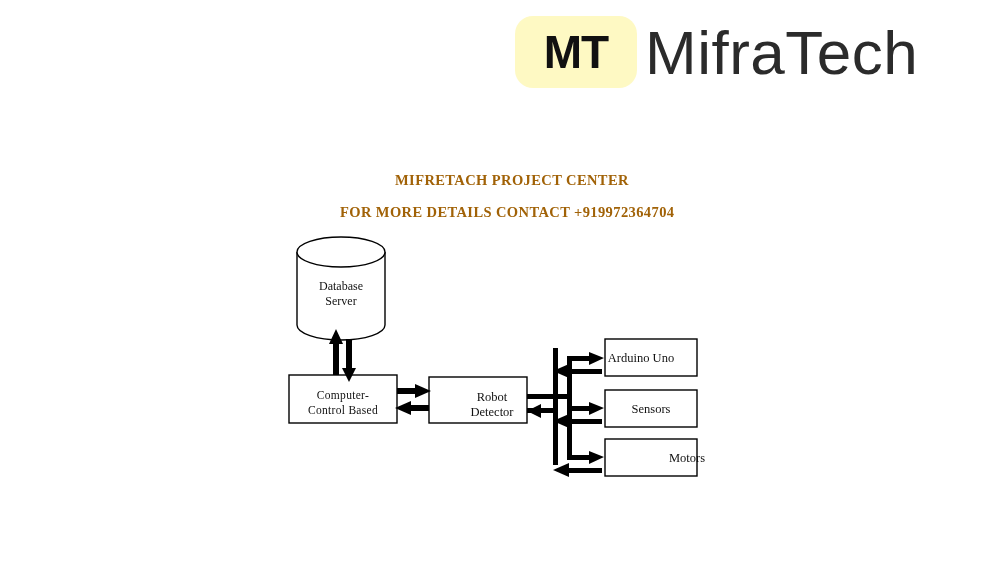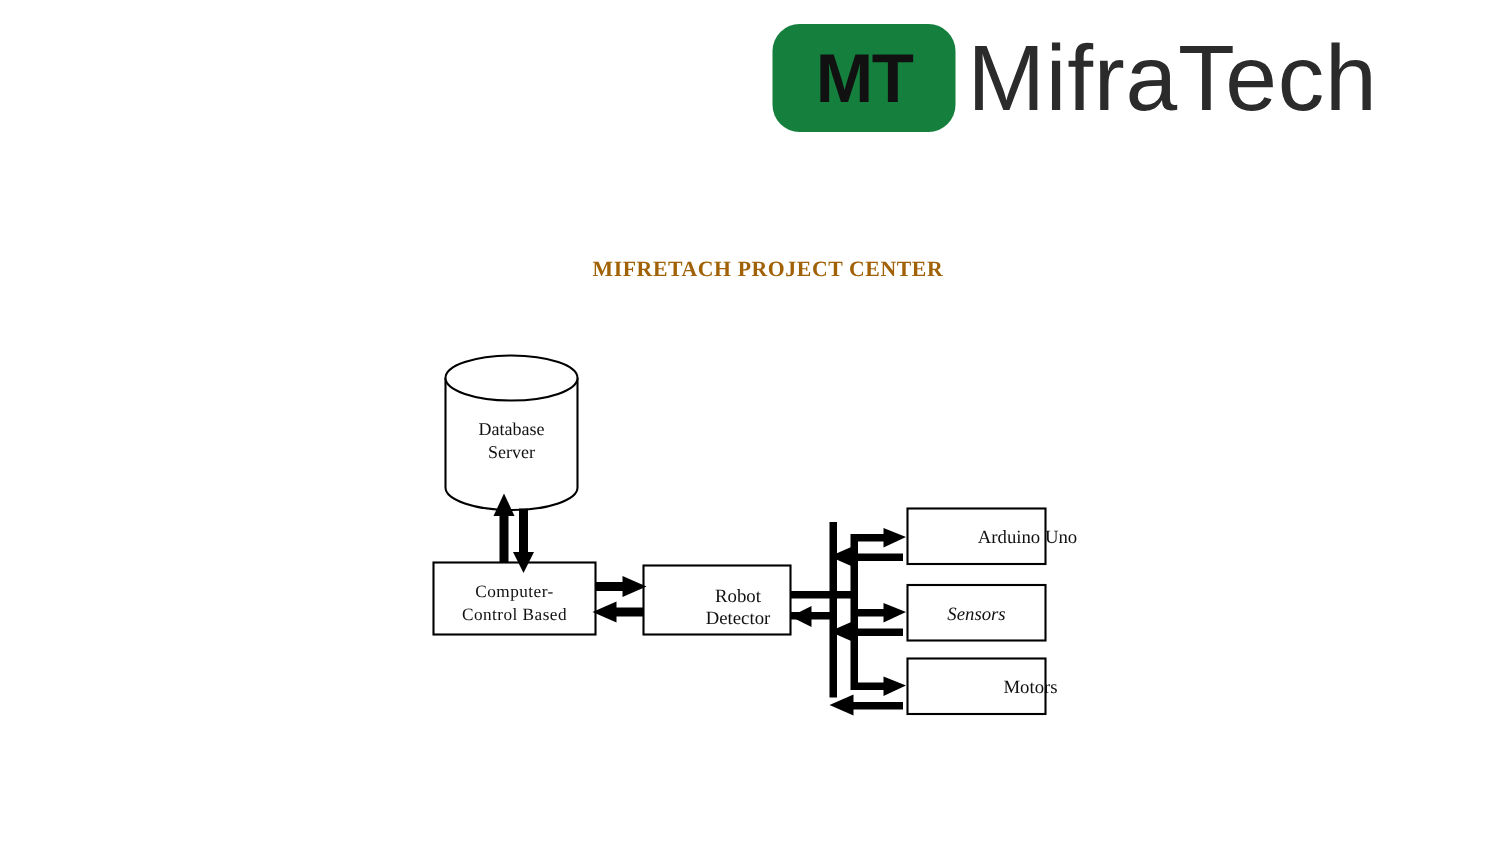--- a/index.html
+++ b/index.html
@@ -19,21 +19,21 @@
   #brand {
     position: absolute;
     left: 515px;
     top: 16px;
     display: flex;
     align-items: center;
   }
   #brand-badge {
     width: 122px;
     height: 72px;
-    background: #15803d;
+    background: #fef9c3;
     border-radius: 18px;
     display: flex;
     align-items: center;
     justify-content: center;
   }
   #brand-badge-text {
     font-family: "Liberation Sans", sans-serif;
     font-weight: bold;
     font-size: 46px;
     color: #111111;
@@ -79,37 +79,38 @@
     font-size: 12.5px;
     color: #111111;
     text-align: center;
     line-height: 15px;
     white-space: pre-line;
     pointer-events: none;
   }
   .db-label { width: 94px; left: 294px; top: 159px; font-size: 12px; }
   .ccb-label { width: 104px; left: 291px; top: 268px; font-size: 11.5px; letter-spacing: 0.3px; }
   .rd-label  { width: 96px;  left: 430px; top: 270px; margin-left: 14px; }
-  .ard-label { width: 68px;  left: 607px; top: 231px; margin-left: 44px; }
-  .sen-label { width: 88px;  left: 607px; top: 282px; font-style: italic; }
+  .ard-label { width: 68px;  left: 607px; top: 231px; }
+  .sen-label { width: 88px;  left: 607px; top: 282px; }
   .mot-label { width: 64px;  left: 607px; top: 331px; margin-left: 48px; }
 </style>
 </head>
 <body>
 
 <div id="brand">
   <div id="brand-badge">
     <span id="brand-badge-text">MT</span>
   </div>
   <div id="brand-word">MifraTech</div>
 </div>
 
 <div id="diagram">
 
   <div class="dtitle" id="title-1">MIFRETACH PROJECT CENTER</div>
+  <div class="dtitle" id="title-2">FOR MORE DETAILS CONTACT +919972364704</div>
 
   <svg width="1000" height="451" viewBox="0 0 1000 451">
     <g fill="none" stroke="#000000" stroke-width="1.4">
 
       <g>
         <path d="M297,132 L297,205 A44,15 0 0 0 385,205 L385,132" fill="#ffffff" stroke="#000000" stroke-width="1.4"></path>
         <ellipse cx="341" cy="132" rx="44" ry="15" fill="#ffffff" stroke="#000000" stroke-width="1.4"></ellipse>
       </g>
 
       <rect x="289" y="255" width="108" height="48" fill="#ffffff" stroke="#000000" stroke-width="1.4"></rect>

